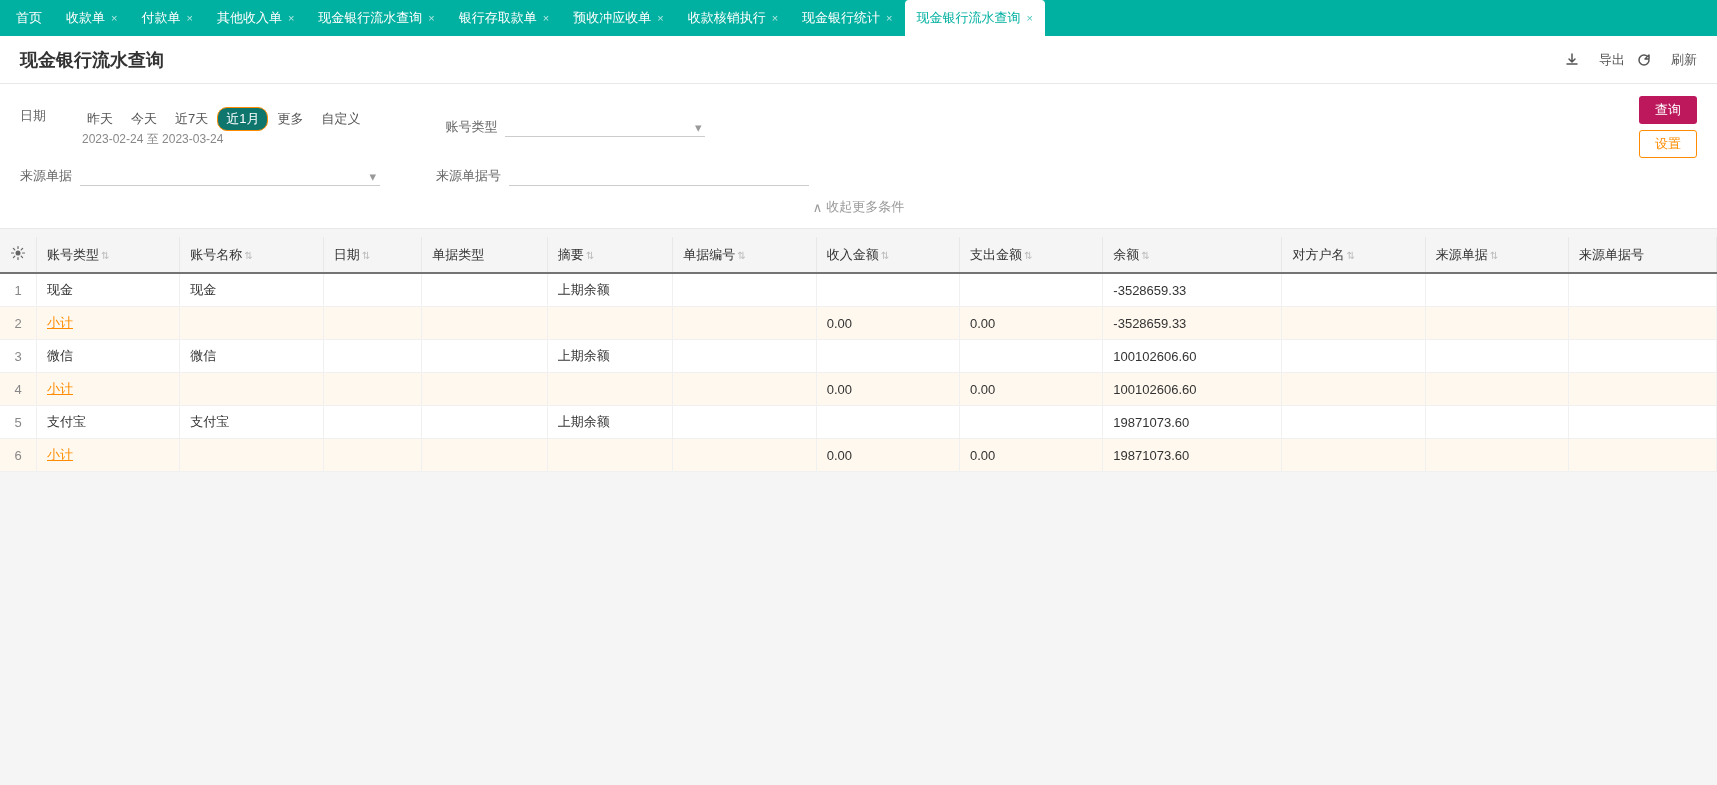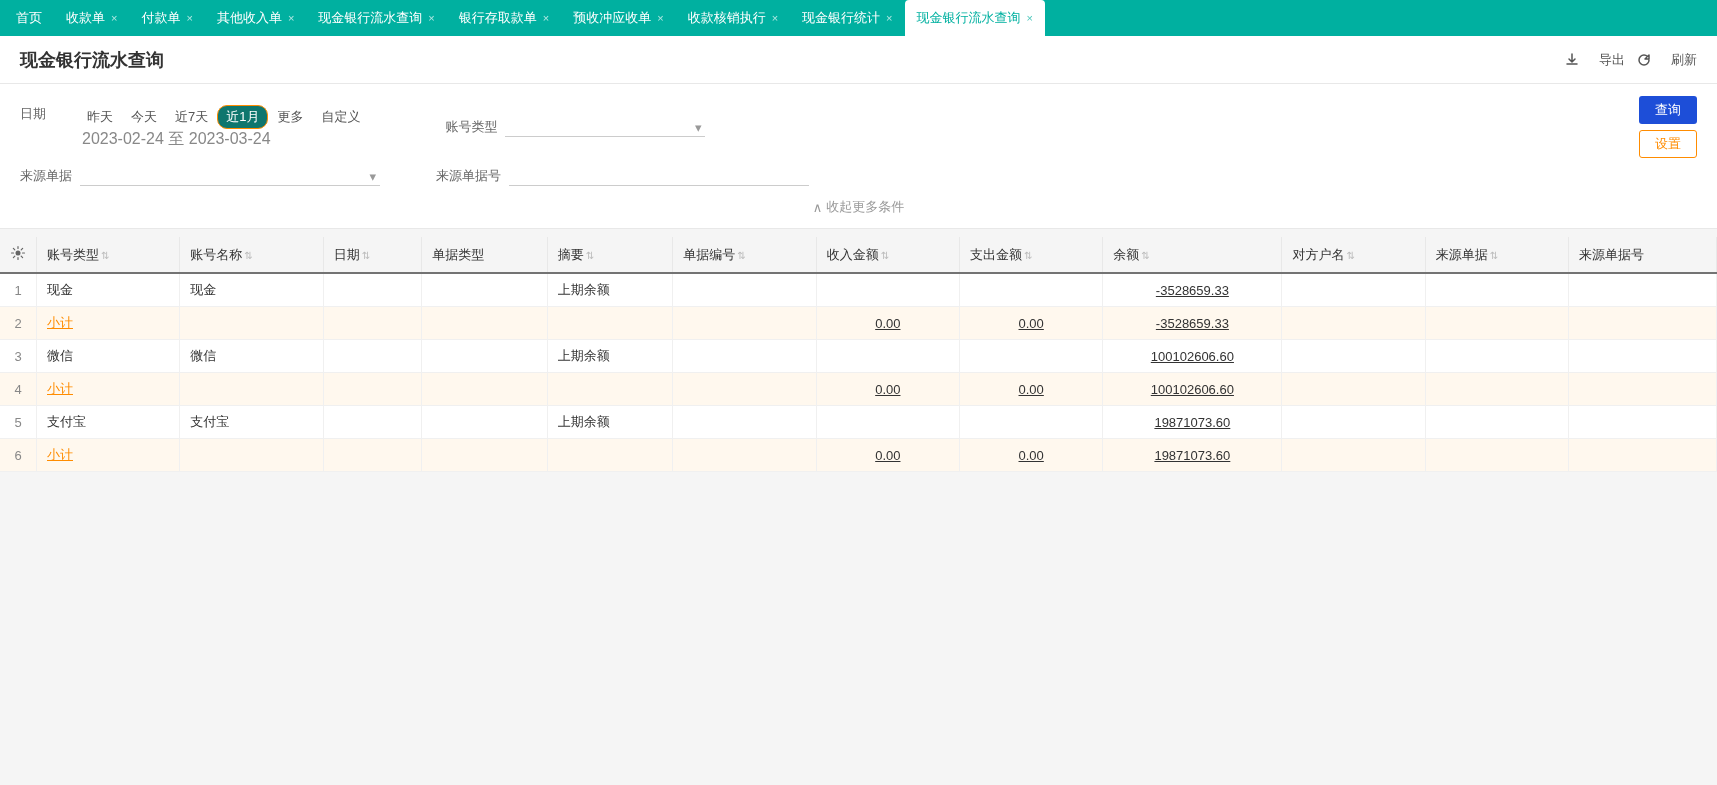--- a/index.html
+++ b/index.html
@@ -97,21 +97,21 @@
       border: 1px solid transparent;
     }
     .date-btn.active {
       background: #0f766e;
       color: #fff;
       border-radius: 10px;
       border: 1px solid #ff8c00;
     }
     .date-range {
       color: #888;
-      font-size: 16px;
+      font-size: 12px;
       margin-left: 4px;
     }
     .filter-select {
       border: none;
       border-bottom: 1px solid #ccc;
       padding: 2px 24px 2px 4px;
       min-width: 160px;
       appearance: none;
       background: transparent;
       cursor: pointer;
@@ -137,21 +137,21 @@
       outline: none;
       color: #333;
     }
     .dots-btn {
       color: #ff8c00;
       cursor: pointer;
       font-size: 16px;
       letter-spacing: 2px;
     }
     .btn-query {
-      background: #1d4ed8;
+      background: #be185d;
       color: #fff;
       border: none;
       padding: 5px 16px;
       border-radius: 3px;
       cursor: pointer;
       font-size: 13px;
     }
     .btn-settings {
       background: #fff;
       color: #ff8c00;
@@ -212,21 +212,21 @@
       background: #fff8ee;
     }
     tbody td {
       padding: 7px 10px;
       color: #333;
       white-space: nowrap;
       border-right: 1px solid #f0f0f0;
       font-size: 13px;
     }
     .td-number { color: #888; text-align: center; }
-    .td-right { text-align: center; text-decoration: underline; }
+    .td-right { text-align: left; }
     .td-subtotal-label { color: #ff8c00; text-decoration: underline; }
   </style>
 </head>
 <body>
 
 <nav class="top-nav">
   <div class="nav-item">
     <span>首页</span>
   </div>
   <div class="nav-item">

